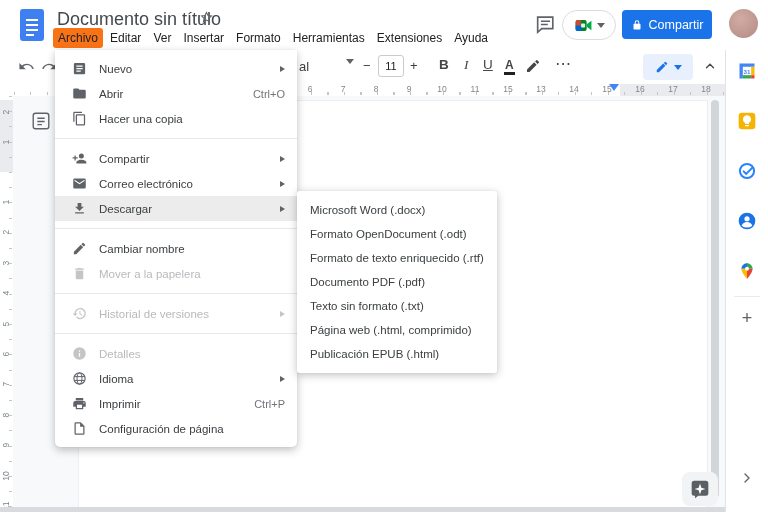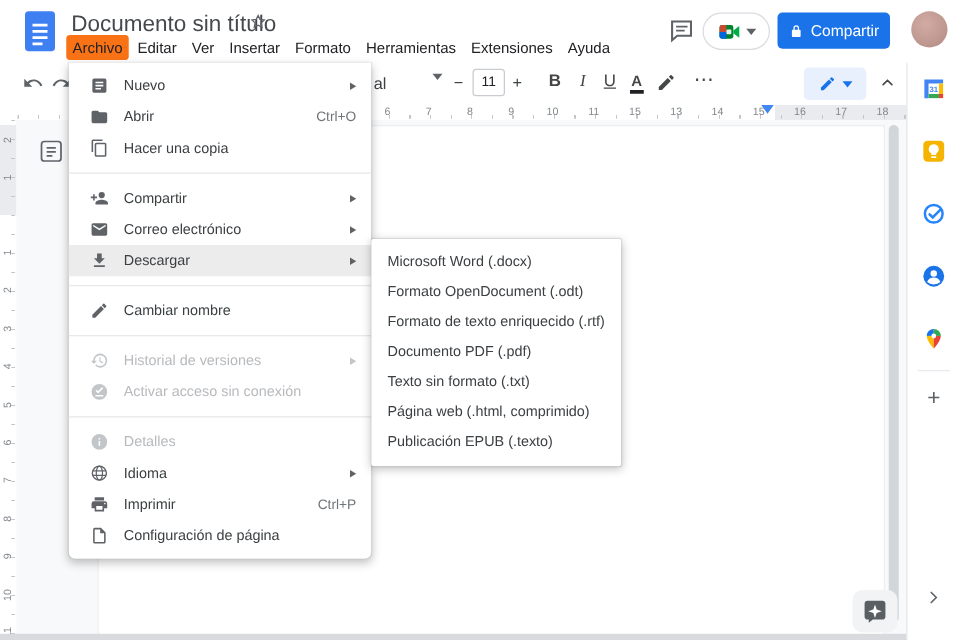--- a/index.html
+++ b/index.html
@@ -330,37 +330,37 @@
     </div>
     <div class="fm-div"></div>
     <div class="fm-row">
       <span class="mi">
           <svg width="15" height="15" viewBox="0 0 24 24">
             <path fill="#5f6368" d="M3 17.25V21h3.75L17.81 9.94l-3.75-3.75L3 17.25zM20.71 7.04a1 1 0 0 0 0-1.41l-2.34-2.34a1 1 0 0 0-1.41 0l-1.83 1.83 3.75 3.75 1.83-1.83z"></path>
           </svg>
         </span>
       <span class="lbl">Cambiar nombre</span>
     </div>
+    <div class="fm-row dis">
+      <span class="mi">
+          <svg width="15" height="15" viewBox="0 0 24 24">
+            <path fill="#c3c6c9" d="M6 19a2 2 0 0 0 2 2h8a2 2 0 0 0 2-2V7H6v12zM19 4h-3.5l-1-1h-5l-1 1H5v2h14V4z"></path>
+          </svg>
+        </span>
+      <span class="lbl">Mover a la papelera</span>
+    </div>
     <div class="fm-div"></div>
     <div class="fm-row dis">
       <span class="mi">
           <svg width="15" height="15" viewBox="0 0 24 24">
             <path fill="#c3c6c9" d="M13 3a9 9 0 0 0-9 9H1l3.96 4.03L9 12H6a7 7 0 1 1 7 7 6.96 6.96 0 0 1-4.95-2.05l-1.41 1.41A9 9 0 1 0 13 3zm-1 5v5l4.28 2.54.72-1.21-3.5-2.08V8H12z"></path>
           </svg>
         </span>
       <span class="lbl">Historial de versiones</span>
       <span class="arr"></span>
-    </div>
-    <div class="fm-row dis">
-      <span class="mi">
-          <svg width="15" height="15" viewBox="0 0 24 24">
-            <path fill="#c3c6c9" d="M12 2a10 10 0 1 0 10 10A10 10 0 0 0 12 2zm5 16H7v-2h10v2zm-6.7-4L7 10.7l1.4-1.4 1.9 1.9 5.3-5.3L17 7.3 10.3 14z"></path>
-          </svg>
-        </span>
-      <span class="lbl">Activar acceso sin conexión</span>
     </div>
     <div class="fm-div"></div>
     <div class="fm-row dis">
       <span class="mi">
           <svg width="15" height="15" viewBox="0 0 24 24">
             <path fill="#c3c6c9" d="M12 2a10 10 0 1 0 10 10A10 10 0 0 0 12 2zm1 15h-2v-6h2v6zm0-8h-2V7h2v2z"></path>
           </svg>
         </span>
       <span class="lbl">Detalles</span>
     </div>
@@ -407,17 +407,17 @@
     <div class="sm-row">
         <span>Documento PDF (.pdf)</span>
       </div>
     <div class="sm-row">
         <span>Texto sin formato (.txt)</span>
       </div>
     <div class="sm-row">
         <span>Página web (.html, comprimido)</span>
       </div>
     <div class="sm-row">
-        <span>Publicación EPUB (.texto)</span>
+        <span>Publicación EPUB (.html)</span>
       </div>
   </div>
 
 </div>
 
 </body></html>

